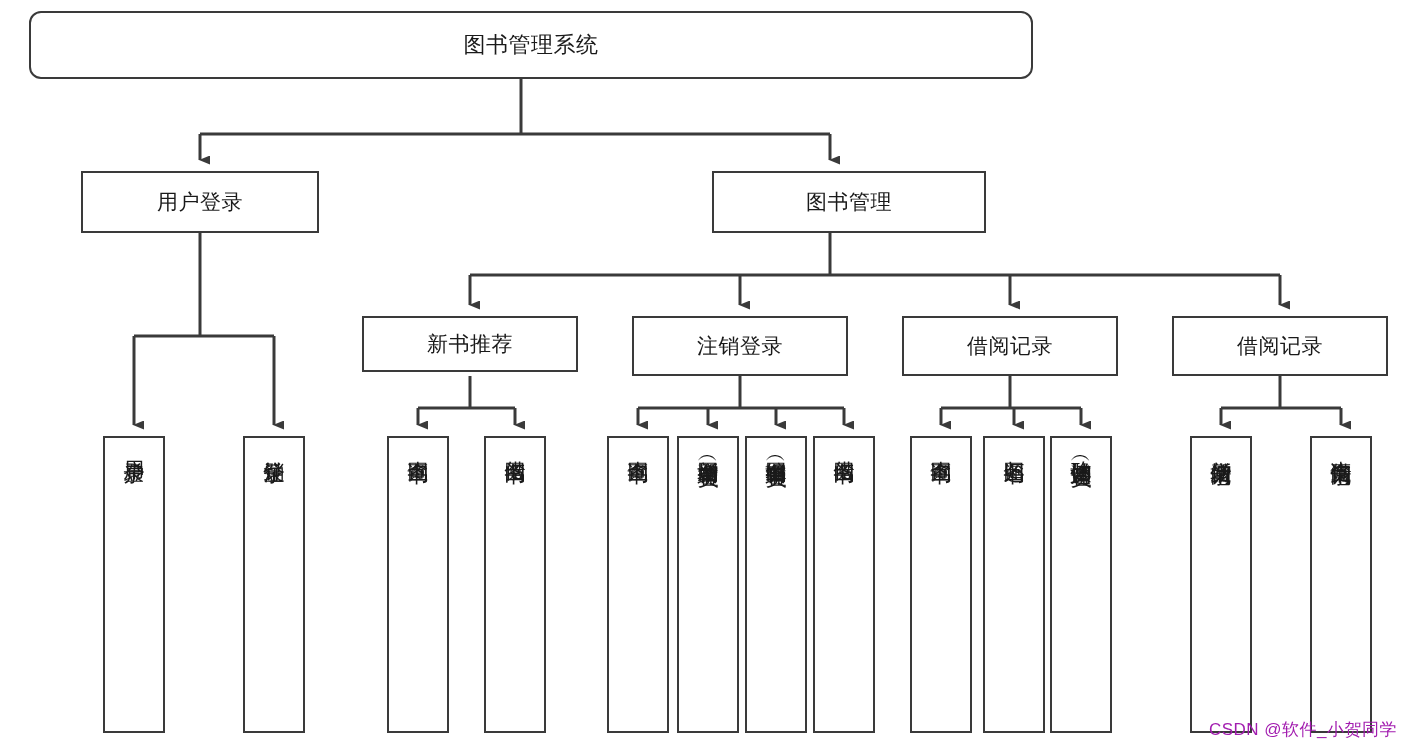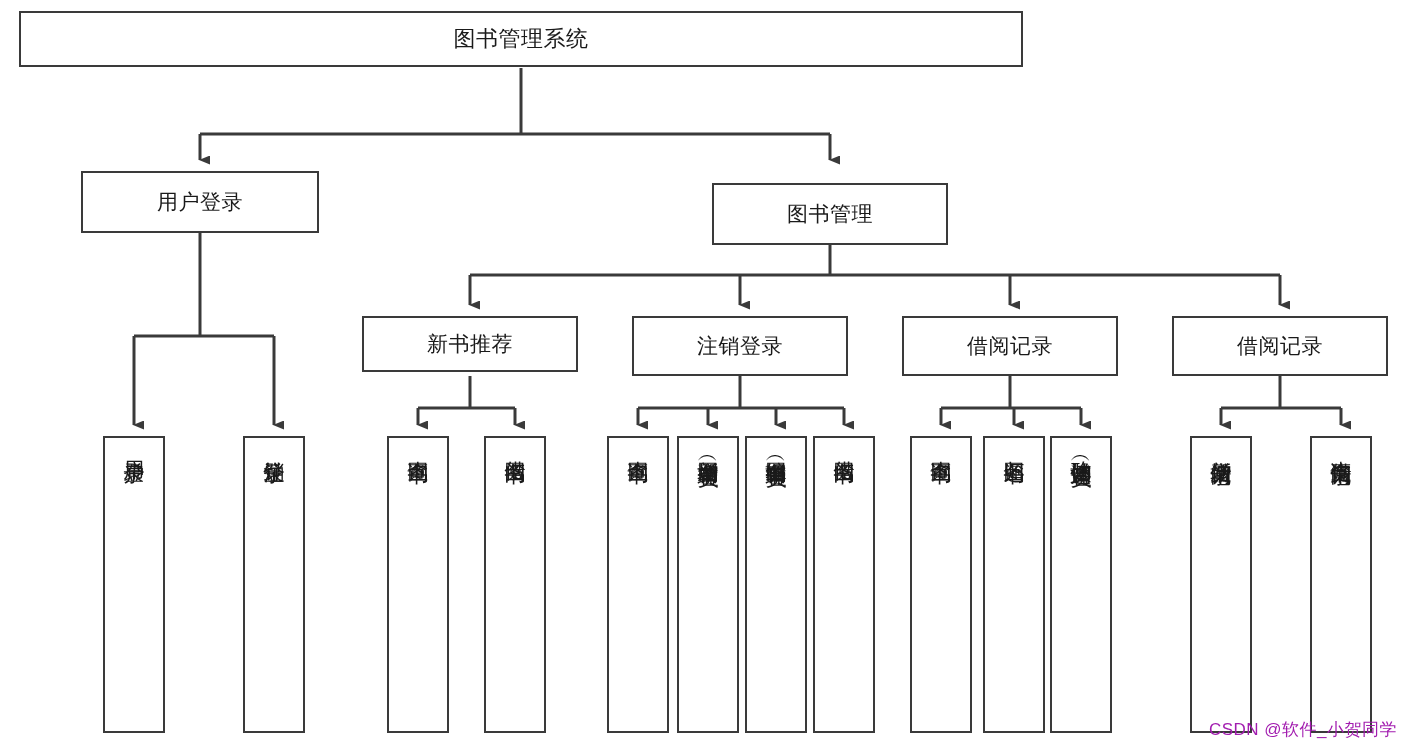--- a/index.html
+++ b/index.html
@@ -121,24 +121,24 @@
       <path d="M1014,408 L1014,425" marker-end="url(#arw)"></path>
       <path d="M1081,408 L1081,425" marker-end="url(#arw)"></path>
 
       <path d="M1280,376 L1280,408"></path>
       <path d="M1221,408 L1341,408"></path>
       <path d="M1221,408 L1221,425" marker-end="url(#arw)"></path>
       <path d="M1341,408 L1341,425" marker-end="url(#arw)"></path>
     </g>
   </svg>
 
-  <div class="node horiz root" style="left: 19px; top: 11px; width: 1004px; height: 56px;">图书管理系统</div>
+  <div class="node horiz root" style="left: 29px; top: 11px; width: 1004px; height: 68px; border-radius: 12px;">图书管理系统</div>
 
   <div class="node horiz" style="left: 81px; top: 171px; width: 238px; height: 62px;">用户登录</div>
-  <div class="node horiz" style="left: 712px; top: 171px; width: 236px; height: 62px; margin-top: 12px;">图书管理</div>
+  <div class="node horiz" style="left: 712px; top: 171px; width: 274px; height: 62px;">图书管理</div>
 
   <div class="node horiz" style="left: 362px; top: 316px; width: 216px; height: 56px;">新书推荐</div>
   <div class="node horiz" style="left: 632px; top: 316px; width: 216px; height: 60px;">注销登录</div>
   <div class="node horiz" style="left: 902px; top: 316px; width: 216px; height: 60px;">借阅记录</div>
   <div class="node horiz" style="left: 1172px; top: 316px; width: 216px; height: 60px; text-align: center;">借阅记录</div>
 
   <div class="node leaf" style="left: 103px; top: 436px; width: 62px; height: 297px;">
     <span class="vtext">用户登录</span>
   </div>
   <div class="node leaf" style="left: 243px; top: 436px; width: 62px; height: 297px;">

